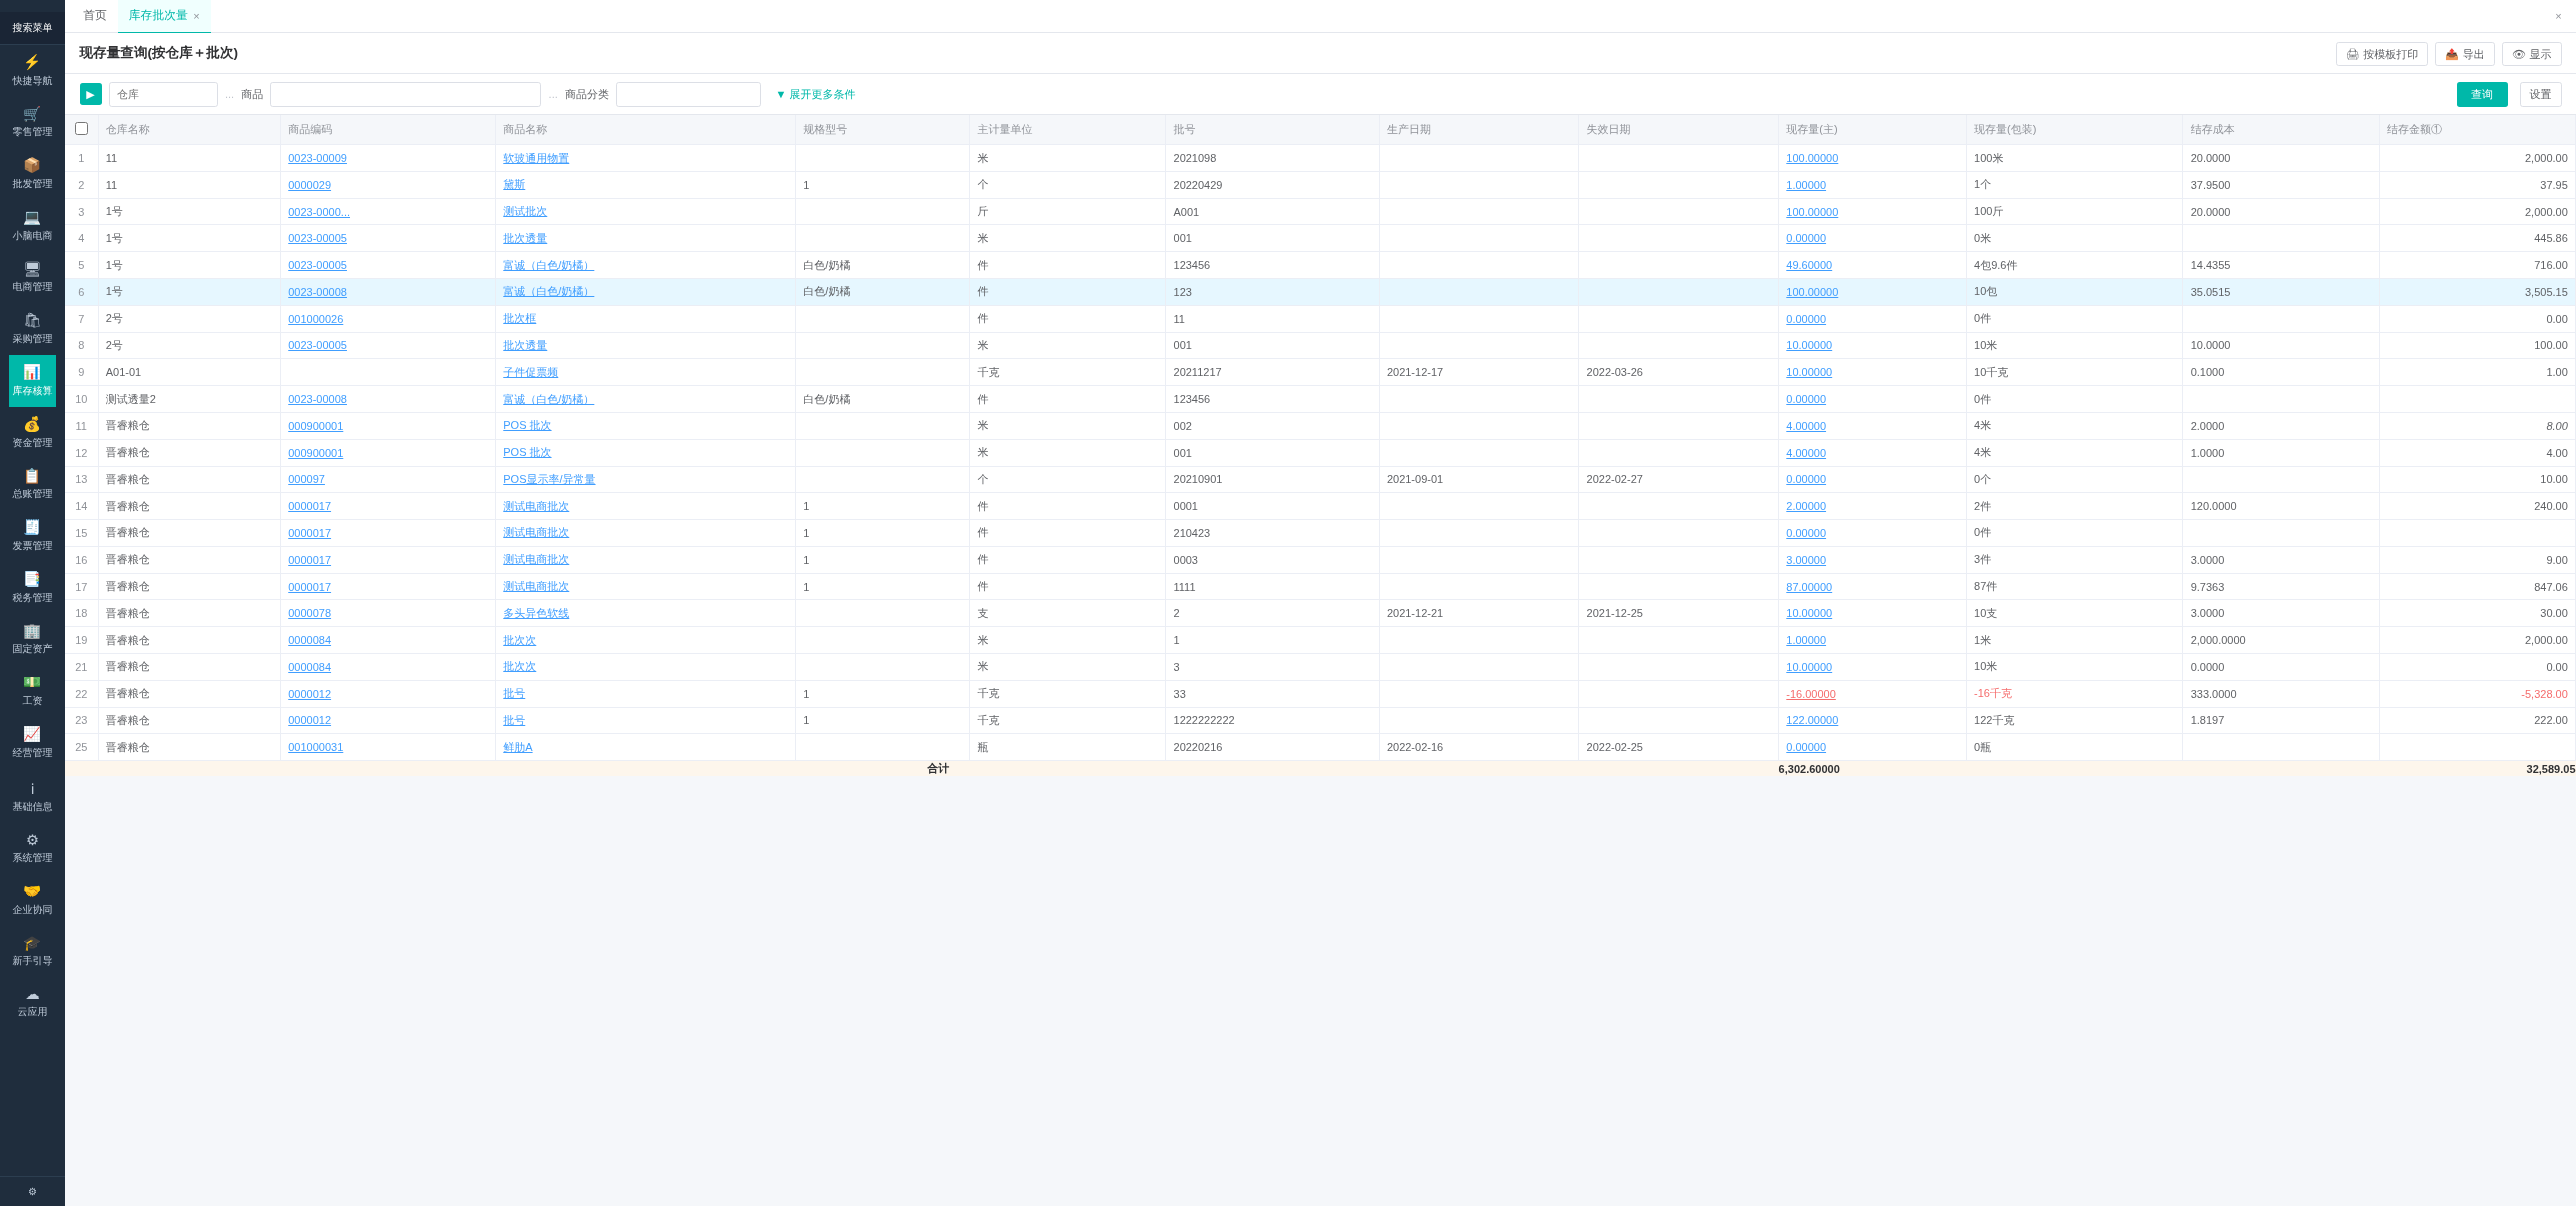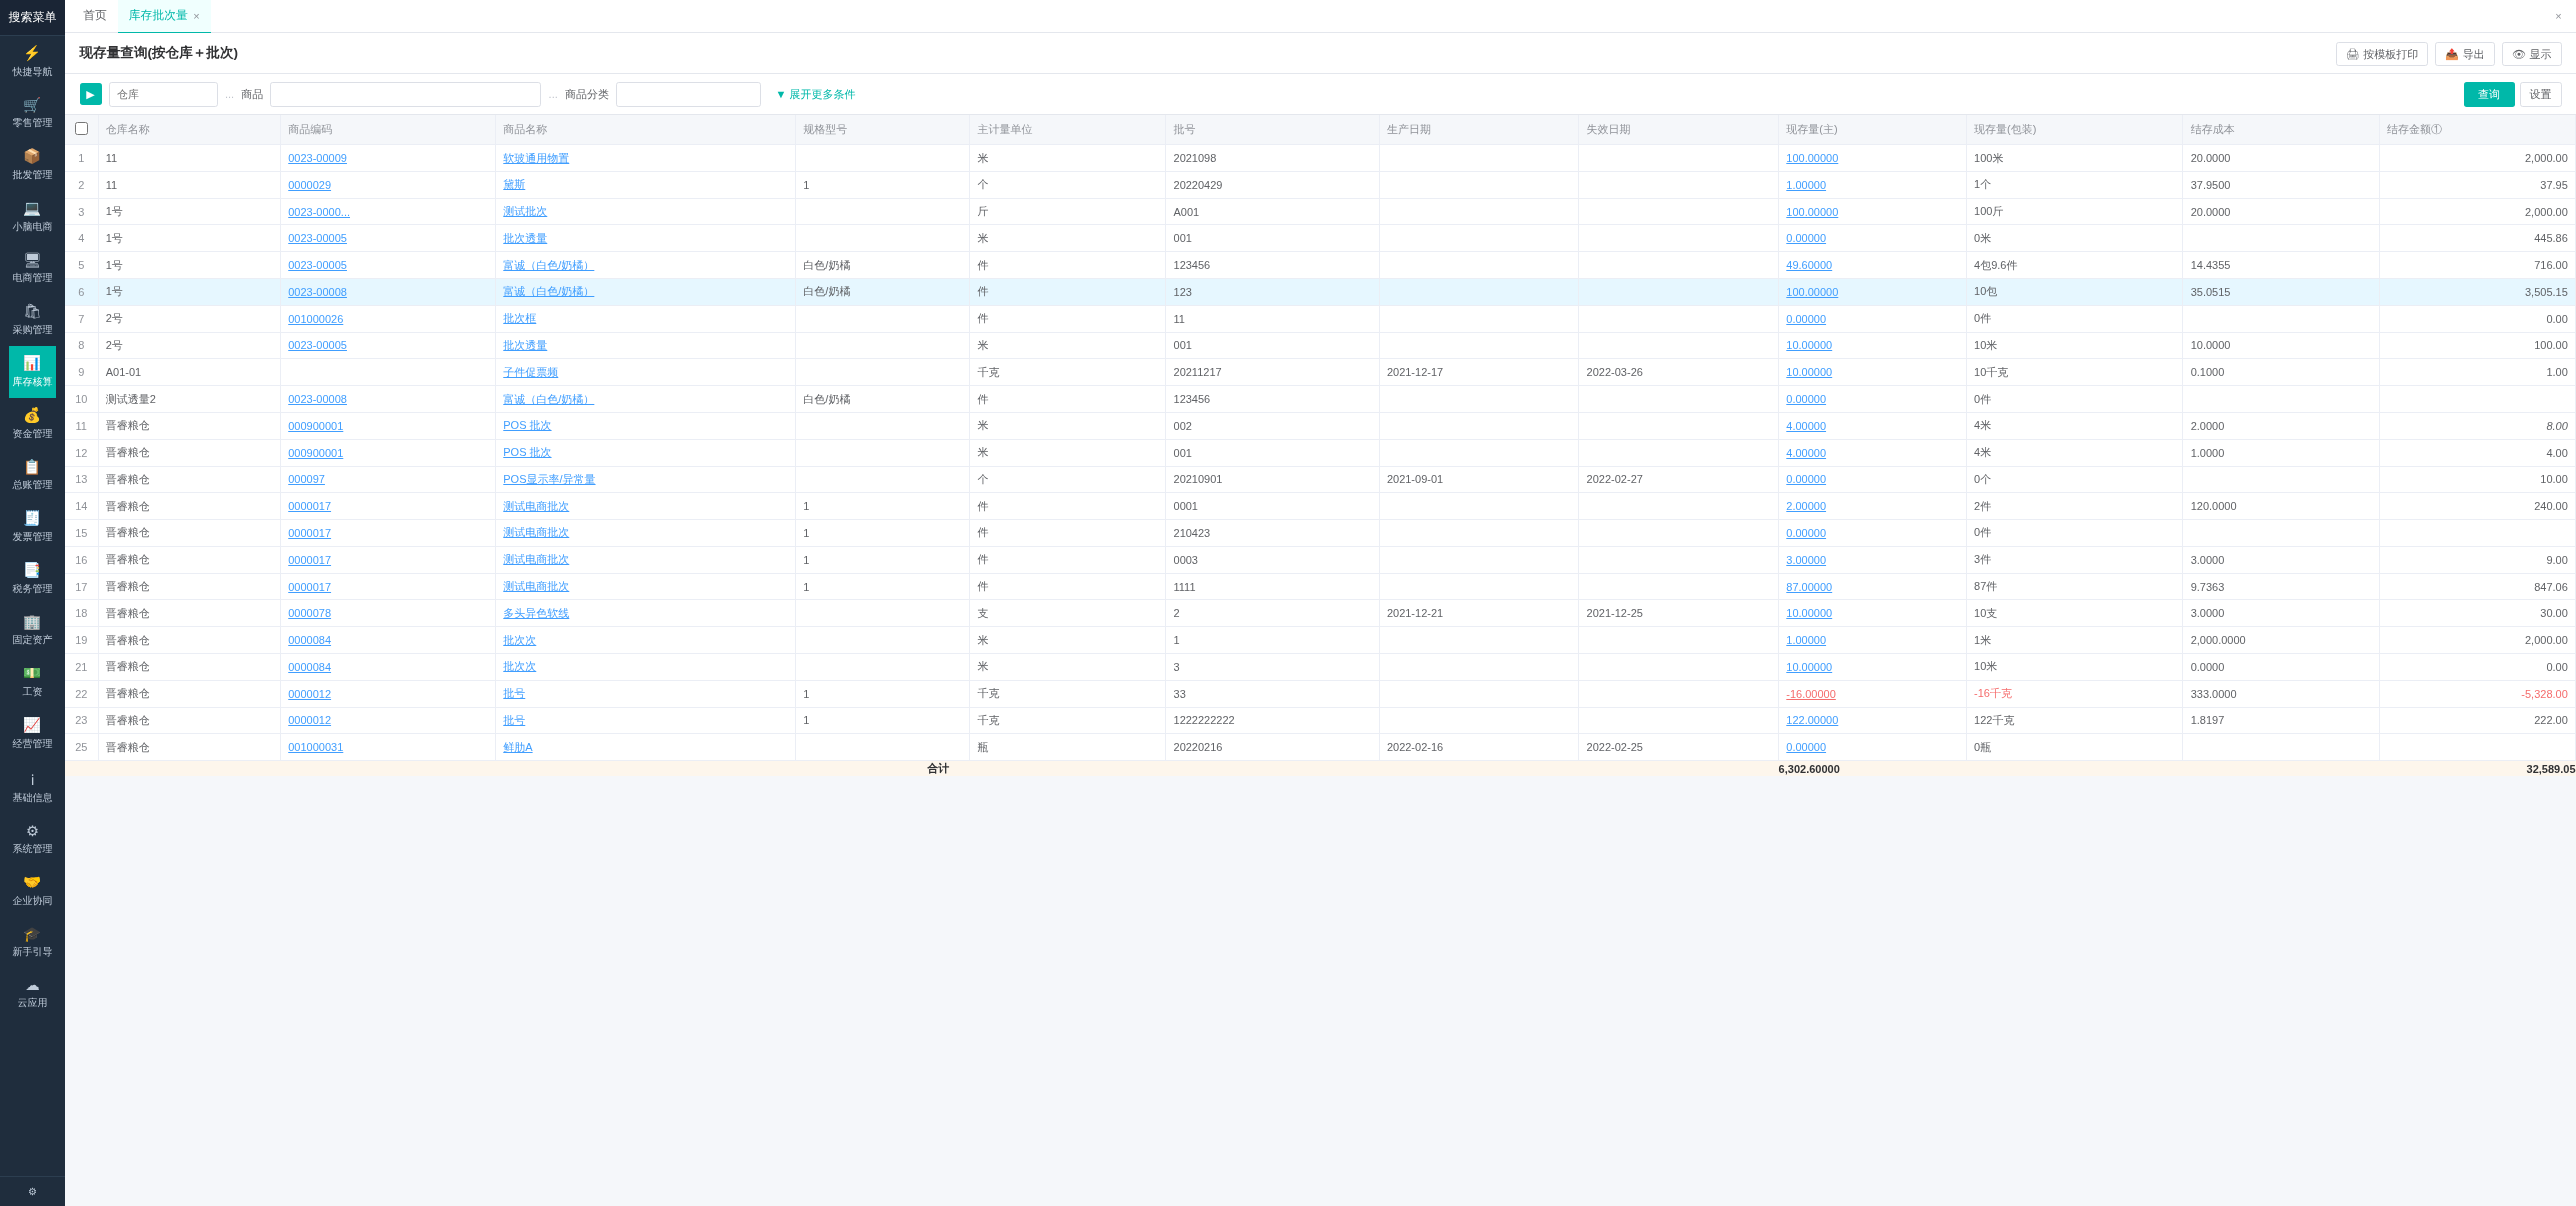--- a/index.html
+++ b/index.html
@@ -17,23 +17,24 @@
       flex-shrink: 0;
       height: 100vh;
       overflow-y: auto;
     }
     .sidebar-logo {
       width: 100%;
       background: #1a2535;
       color: #fff;
       text-align: center;
       padding: 9px 3.6px;
-      font-size: 12px;
+      font-size: 10px;
       cursor: pointer;
       border-bottom: 0.9px solid #2c3e50;
+      margin-top: 12px;
     }
     .sidebar-item {
       width: 100%;
       display: flex;
       flex-direction: column;
       align-items: center;
       padding: 9px 3.6px;
       cursor: pointer;
       color: #bfcbd9;
       font-size: 10px;
@@ -388,21 +389,21 @@
       <span class="filter-dots">...</span>
       <span class="filter-section-label">商品分类</span>
       <div style="position:relative;display:inline-block;">
         <select class="filter-select">
           <option value=""></option>
         </select>
       </div>
       <div style="display:flex;align-items:center;gap:3.6px;margin-left:7.2px;">
         <span style="color:#00b8a9;font-size:11px;">▼ 展开更多条件</span>
       </div>
-      <div style="margin-left:auto;display:flex;gap:5px;align-items:center;">
+      <div style="margin-left:auto;display:flex;gap:12px;align-items:center;">
         <button class="filter-search-btn">查询</button>
         <button class="settings-btn">设置</button>
       </div>
     </div>
 
     <div class="table-wrapper">
       <table>
         <thead>
           <tr>
             <th><input type="checkbox" style=""></th>

